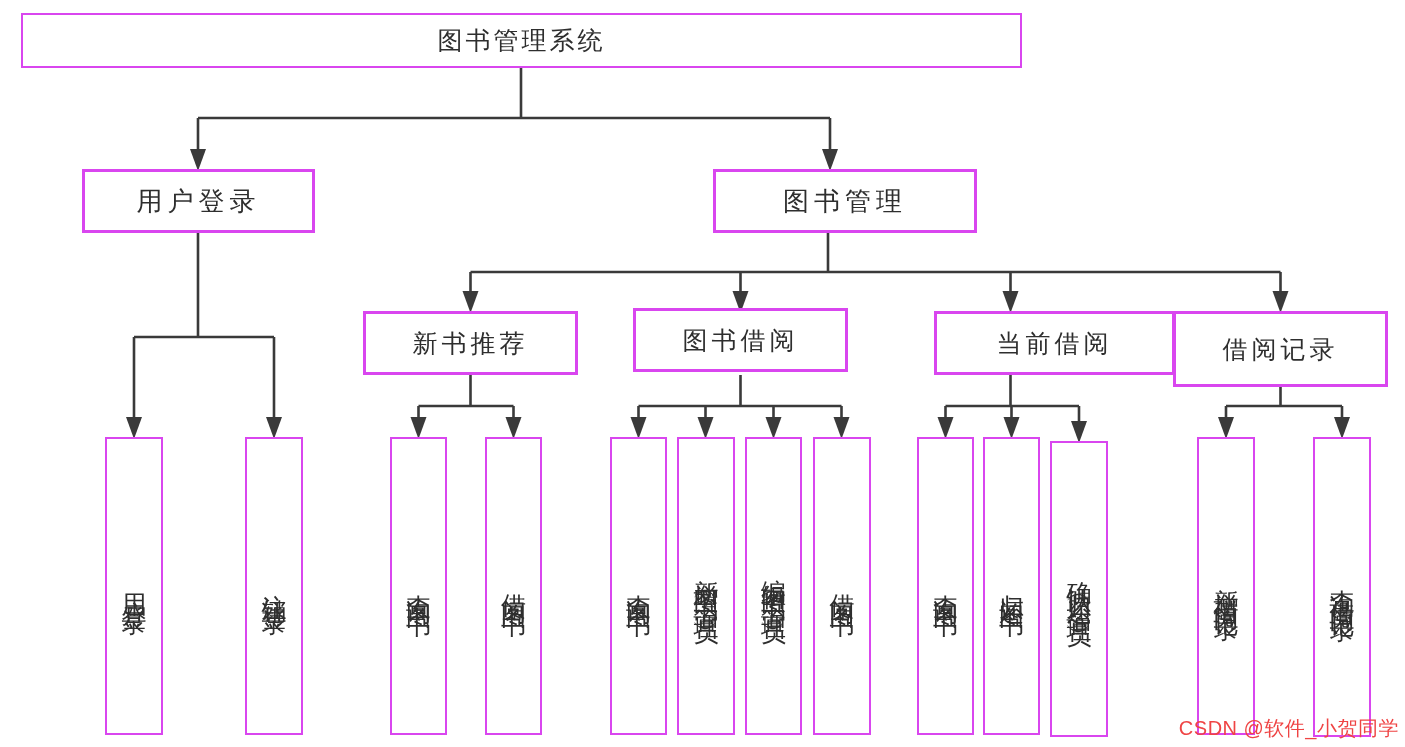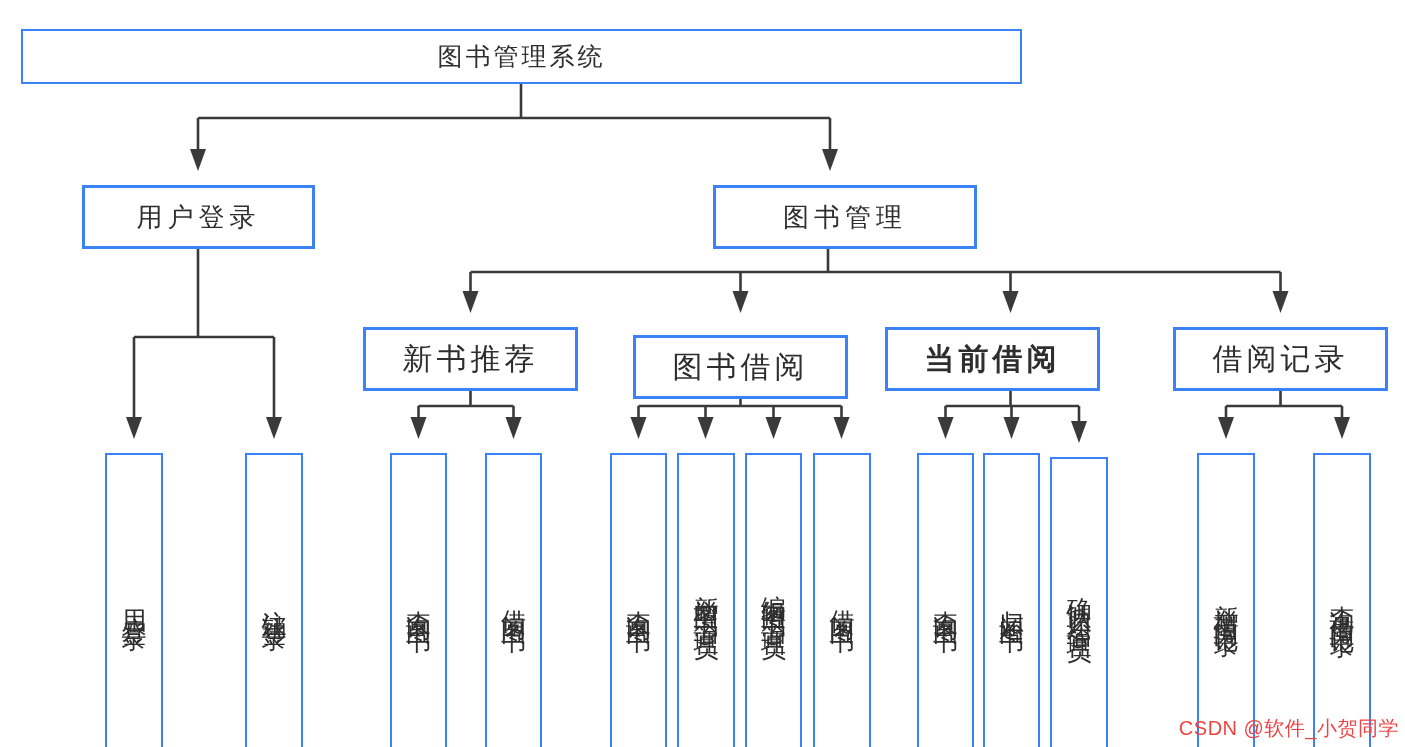--- a/index.html
+++ b/index.html
@@ -5,26 +5,26 @@
   html, body { margin:0; padding:0; background:#ffffff; }
   .canvas {
     position:relative; width:1405px; height:747px; background:#ffffff;
     font-family:"Liberation Sans", sans-serif; overflow:hidden;
   }
   .connectors { position:absolute; left:0; top:0; width:1405px; height:747px; }
   .connectors path { stroke:#3a3a3a; stroke-width:2.6; fill:none; }
   .connectors polygon { fill:#3a3a3a; }
   .box {
     position:absolute; box-sizing:border-box; background:#ffffff;
-    border:3px solid #3b82f6; color:#2e2e2e;
-    display:flex; align-items:center; justify-content:center;margin-top:16px;
+    border:3px solid #d946ef; color:#2e2e2e;
+    display:flex; align-items:center; justify-content:center;
   }
   .lv1 { border-width:2.5px; font-size:25px; letter-spacing:3px; }
   .h2  { font-size:26px; letter-spacing:5px; }
-  .h3  { font-size:30px; letter-spacing:4px; }
+  .h3  { font-size:25px; letter-spacing:4px; }
   .v   {
     border-width:2.6px; writing-mode:vertical-rl; text-orientation:mixed;
     font-size:25px; letter-spacing:6px; line-height:1;
   }
   .watermark {
     position:absolute; right:6px; bottom:5px;
     font-size:20px; color:#ef4444; letter-spacing:0.5px; white-space:nowrap;
   }
 </style>
 </head>
@@ -78,27 +78,27 @@
   <div class="box h2" style="left:82px; top:169px; width:233px; height:64px;">
     <span>用户登录</span>
   </div>
   <div class="box h2" style="left:713px; top:169px; width:264px; height:64px;">
     <span>图书管理</span>
   </div>
 
   <div class="box h3" style="left:363px; top:311px; width:215px; height:64px;">
     <span>新书推荐</span>
   </div>
-  <div class="box h3" style="left:633px; top:319px; width:215px; height:64px;">
+  <div class="box h3" style="left:633px; top:308px; width:215px; height:64px;">
     <span>图书借阅</span>
   </div>
-  <div class="box h3" style="left:885px; top:311px; width:215px; height:64px;font-weight:bold;">
+  <div class="box h3" style="left:934px; top:311px; width:241px; height:64px;">
     <span>当前借阅</span>
   </div>
-  <div class="box h3" style="left:1173px; top:311px; width:215px; height:64px;">
+  <div class="box h3" style="left:1173px; top:311px; width:215px; height:76px;">
     <span>借阅记录</span>
   </div>
 
   <div class="box v" style="left:105px; top:437px; width:58px; height:298px;">
     <span>用户登录</span>
   </div>
   <div class="box v" style="left:245px; top:437px; width:58px; height:298px;">
     <span>注销登录</span>
   </div>
 

